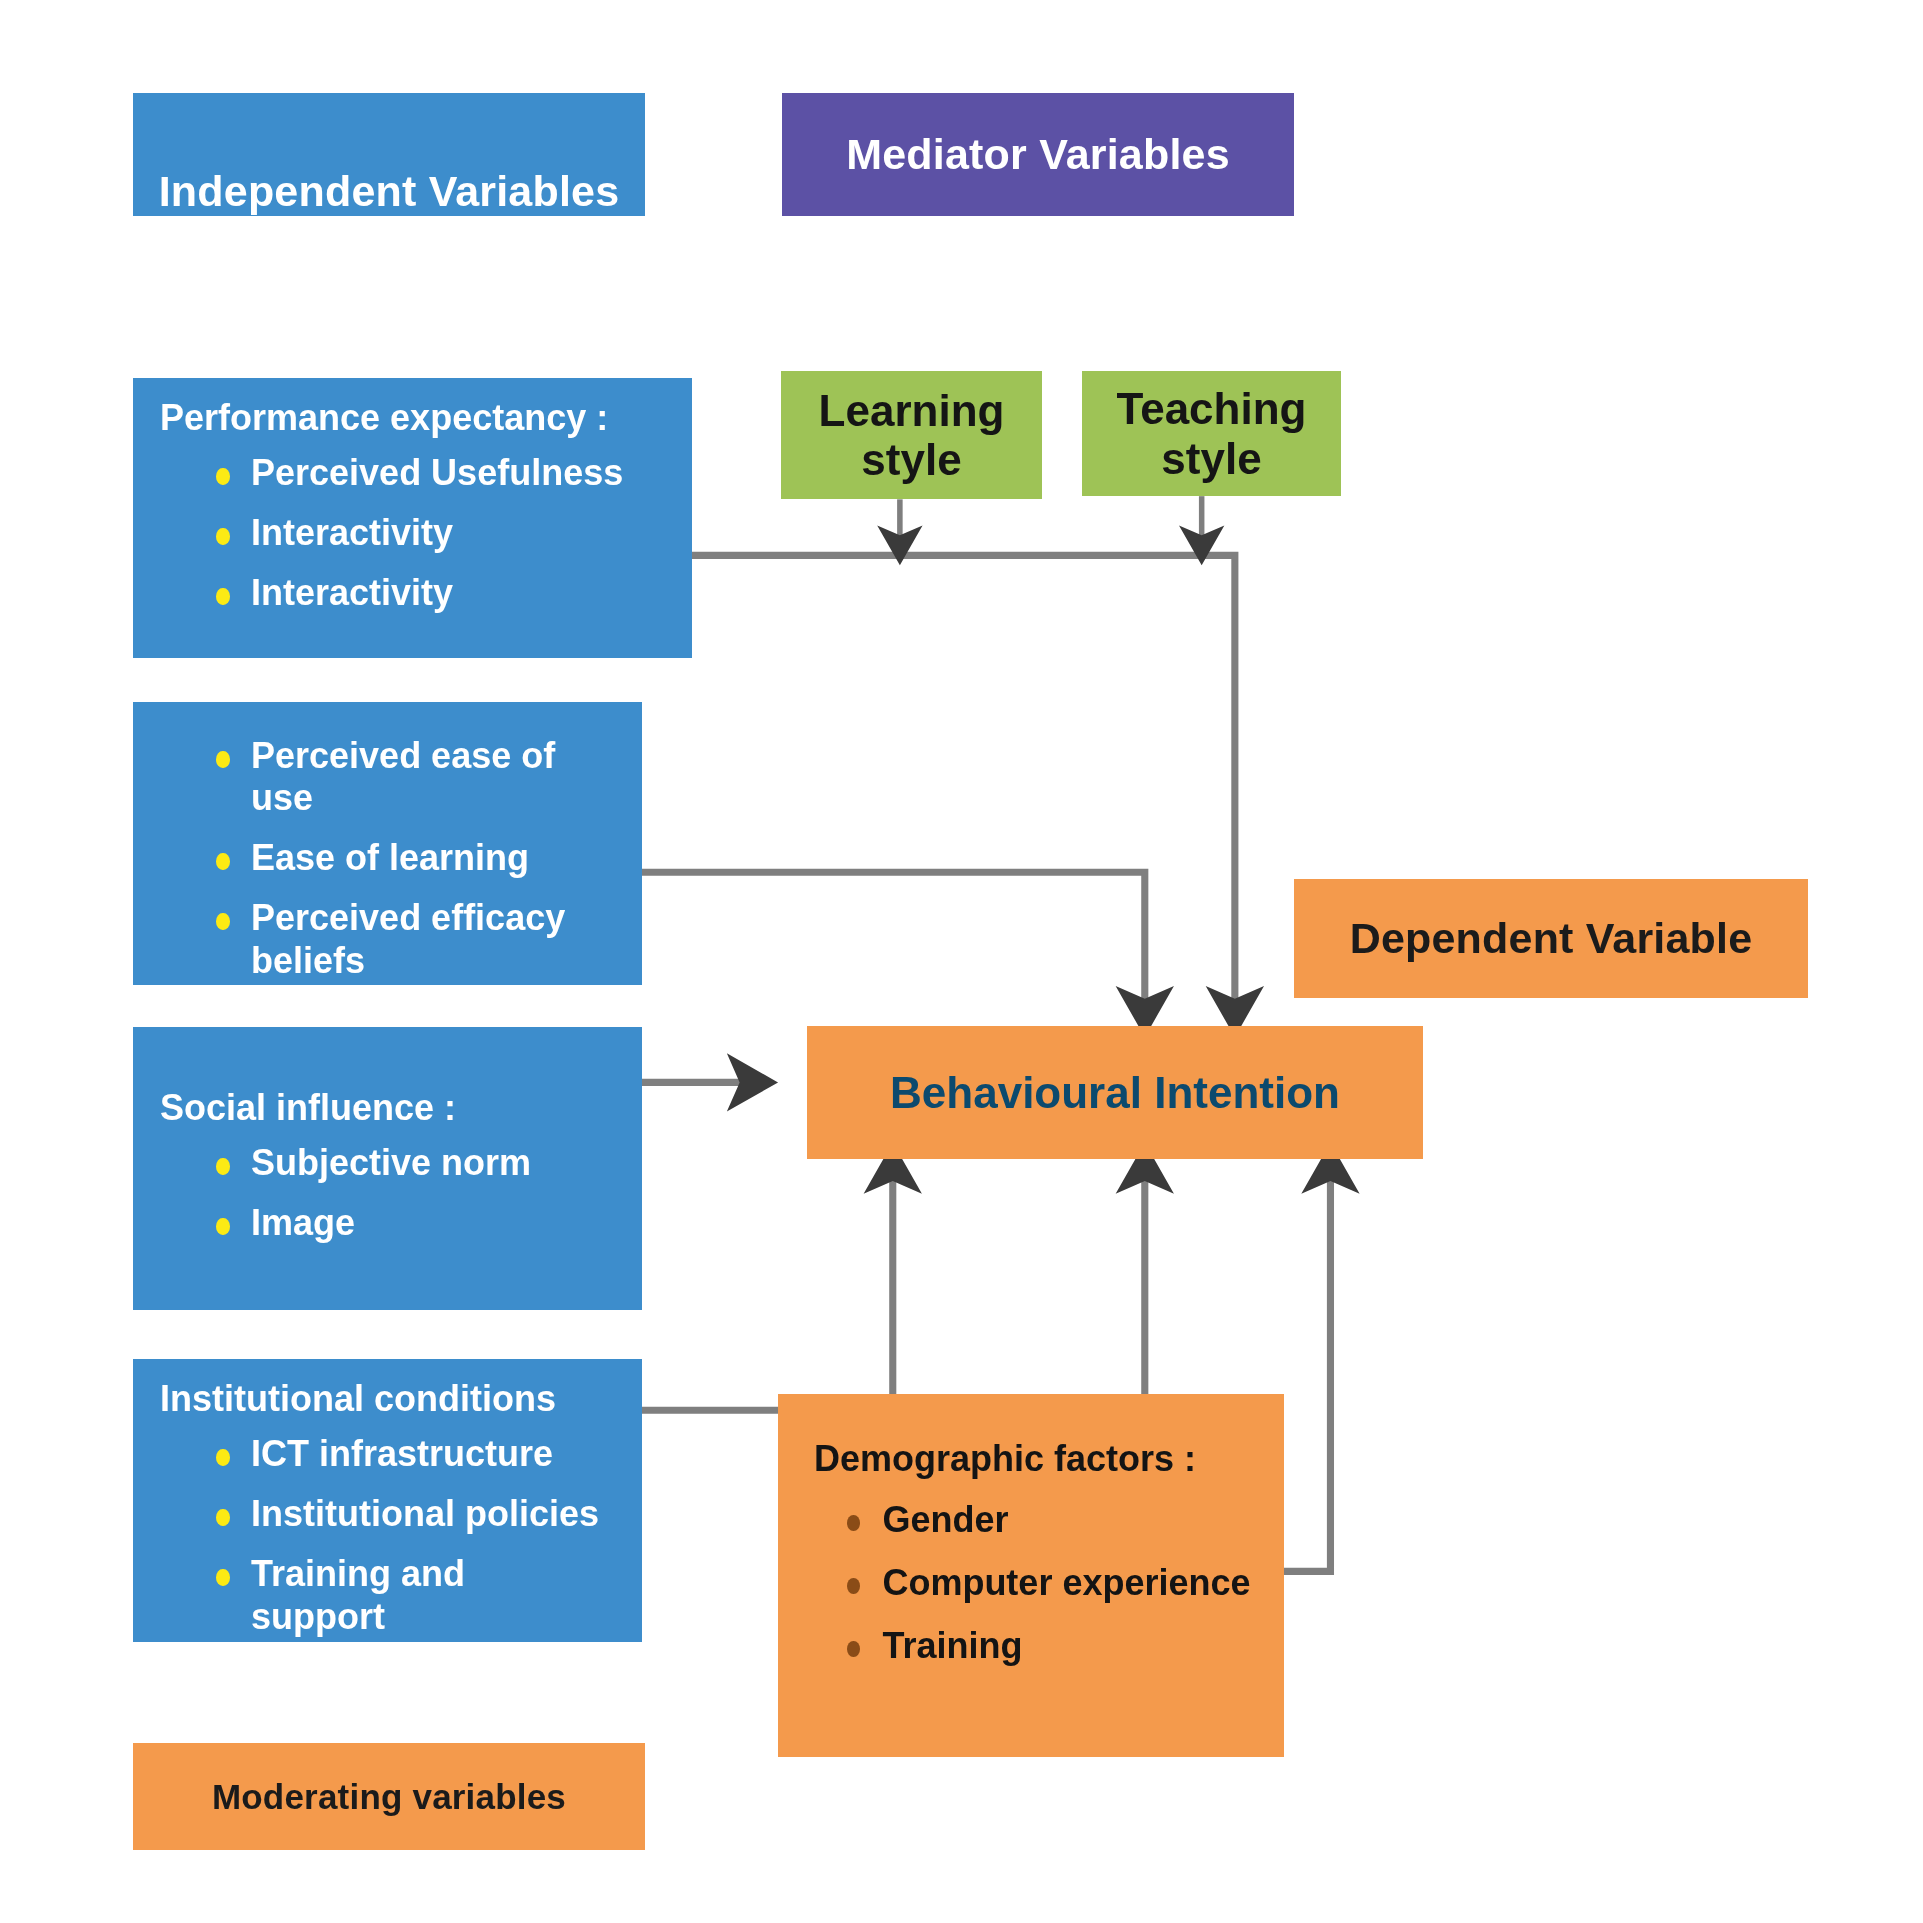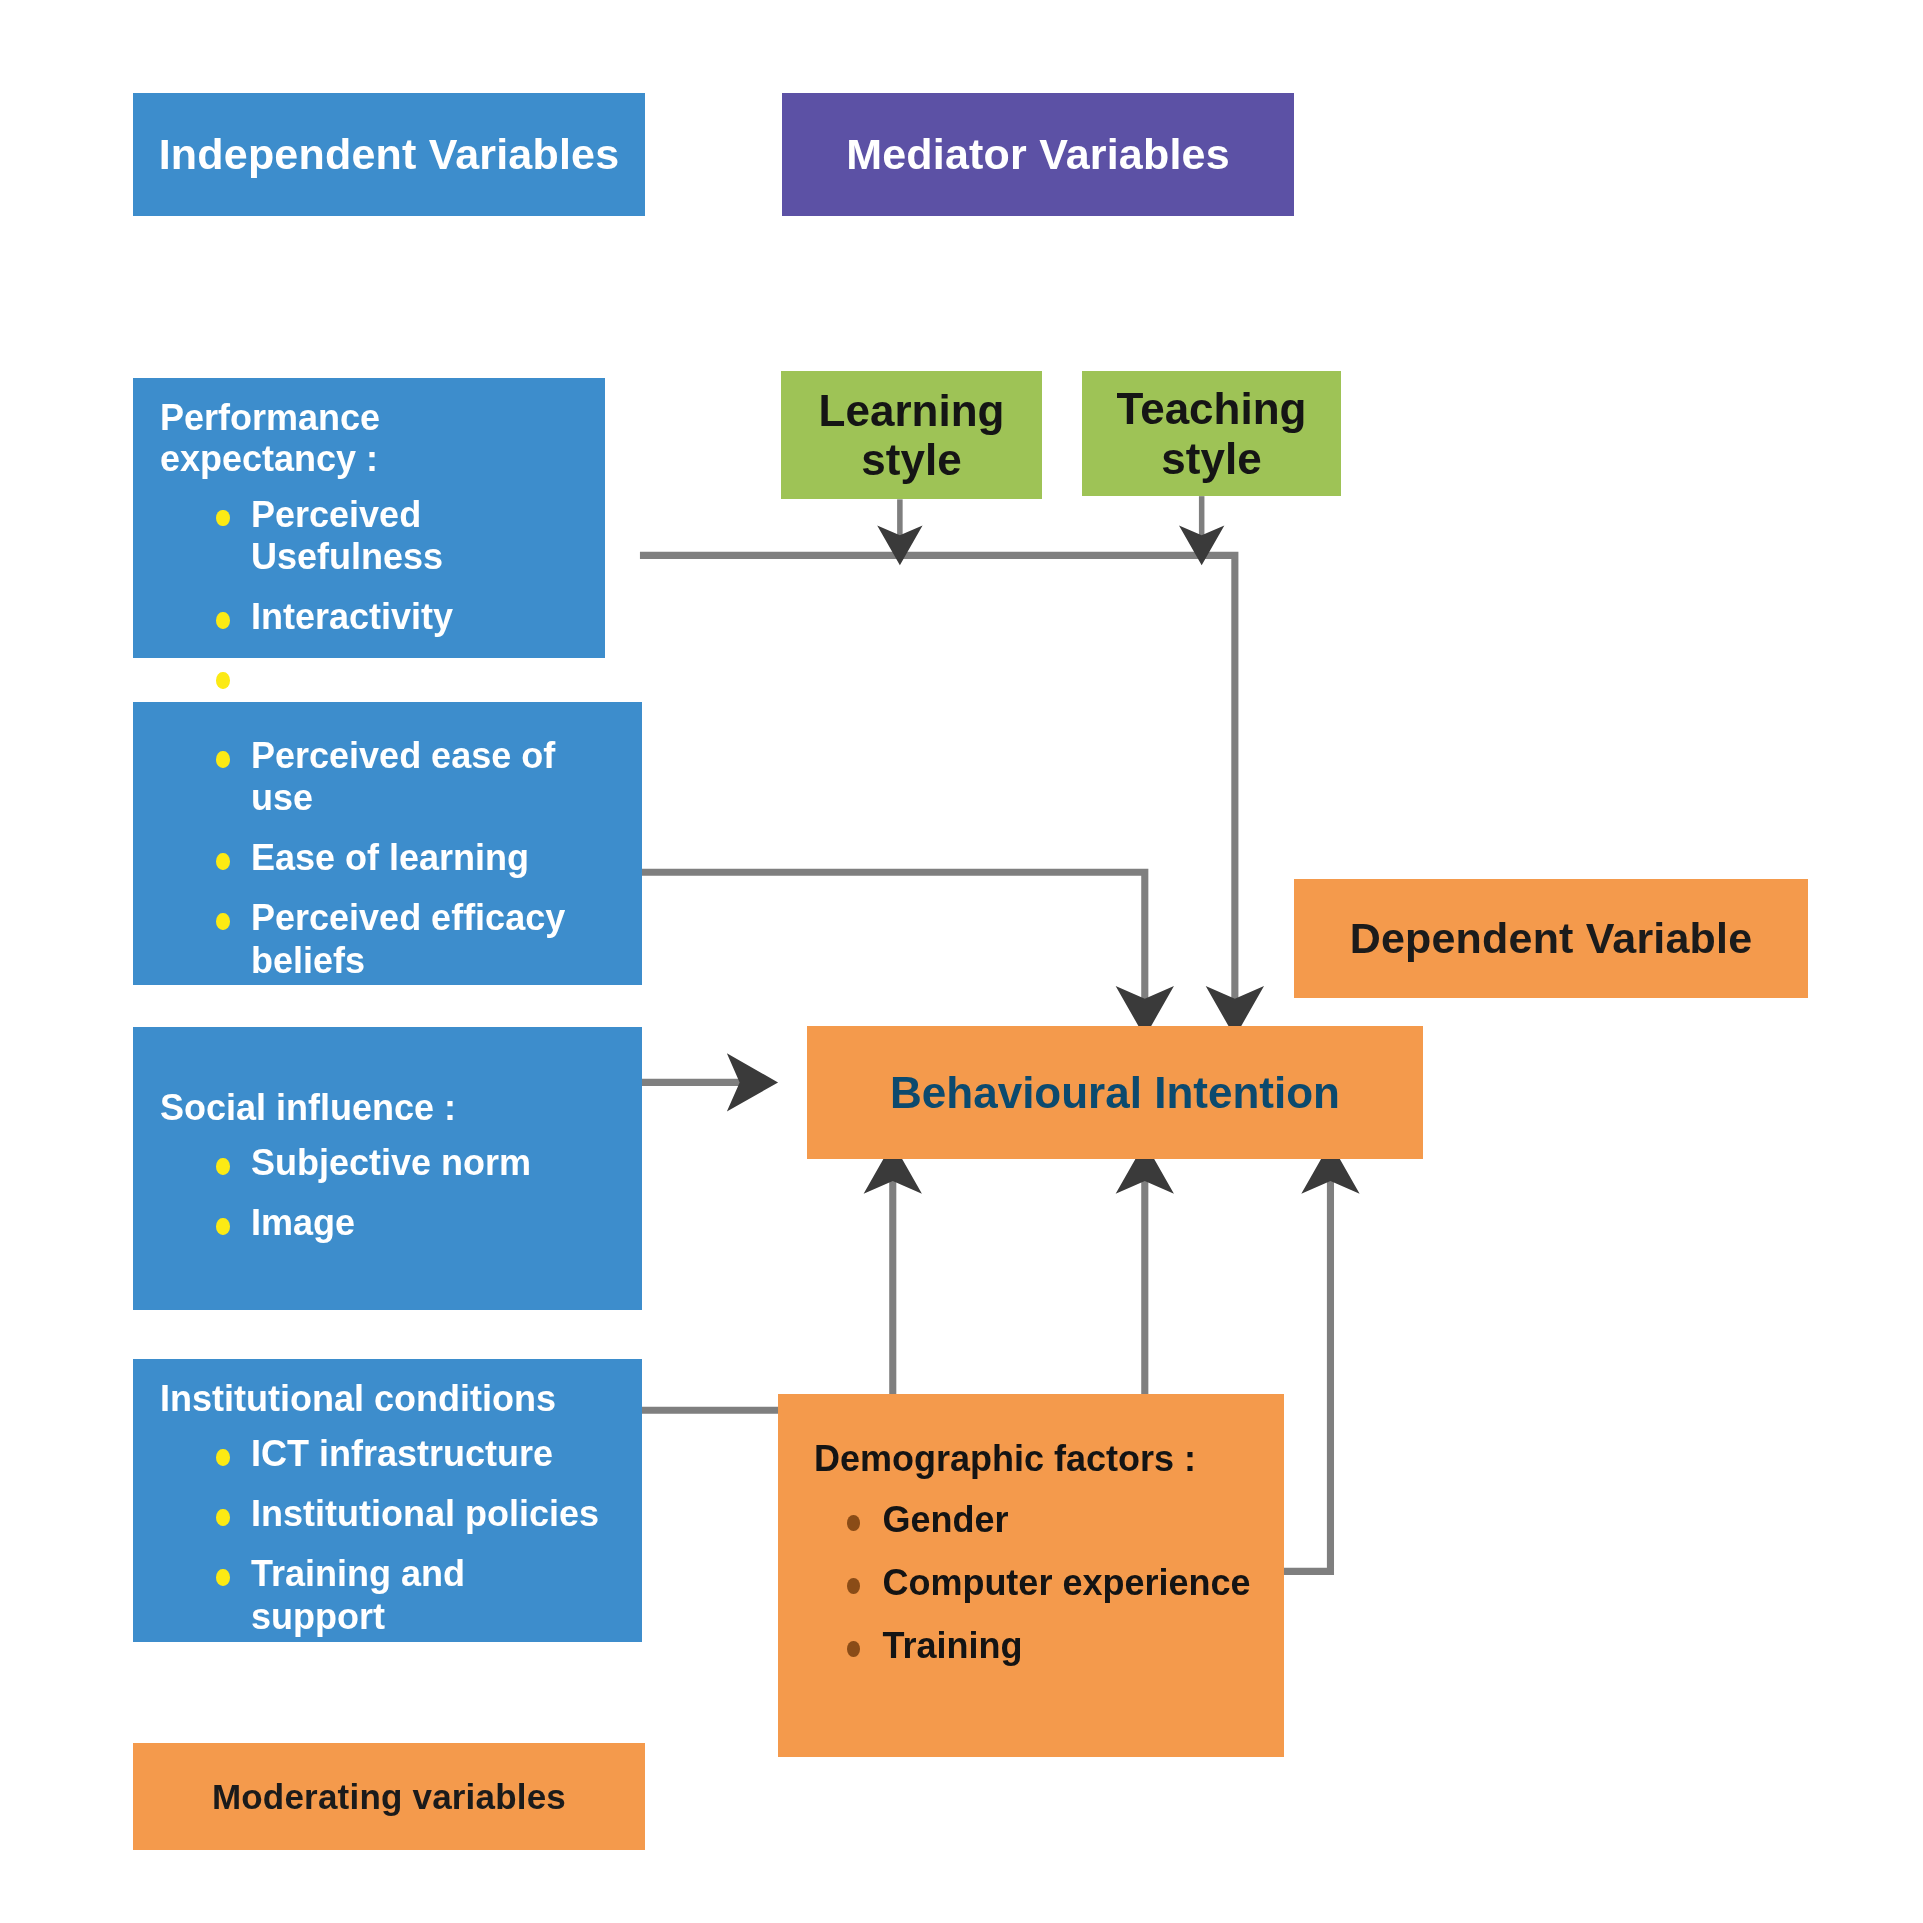--- a/index.html
+++ b/index.html
@@ -172,37 +172,37 @@
 
     <path d="M 1130 1880 L 1130 1466" fill="none" stroke="#7f7f7f" stroke-width="9" marker-end="url(#ah)"></path>
 
     <path d="M 1622 1989 L 1684 1989 L 1684 1466" fill="none" stroke="#7f7f7f" stroke-width="9" marker-end="url(#ah)"></path>
 
     <path d="M 1139 632 L 1139 700" fill="none" stroke="#7f7f7f" stroke-width="7" marker-end="url(#ah)"></path>
 
     <path d="M 1521 628 L 1521 700" fill="none" stroke="#7f7f7f" stroke-width="7" marker-end="url(#ah)"></path>
   </svg>
 
-  <div class="box legend-box legend-indep" style="left:133px; top:93px; width:512px; height:123px;">
+  <div class="box legend-box legend-indep" style="left:133px; top:93px; width:512px; height:123px;align-items:flex-end;">
     <span class="legend-label">Independent Variables</span>
   </div>
 
   <div class="box legend-box legend-med" style="left:782px; top:93px; width:512px; height:123px;">
     <span class="legend-label">Mediator Variables</span>
   </div>
 
   <div class="box legend-box legend-dep" style="left:1294px; top:879px; width:514px; height:119px;">
     <span class="legend-label">Dependent Variable</span>
   </div>
 
   <div class="box legend-box legend-mod" style="left:133px; top:1743px; width:512px; height:107px;">
     <span class="legend-label">Moderating variables</span>
   </div>
 
-  <div class="box iv-box" style="left:133px; top:378px; width:472px; height:280px;">
+  <div class="box iv-box" style="left:133px; top:378px; width:559px; height:280px;">
     <div class="iv-title">Performance expectancy :</div>
     <ul class="blist">
       <li>Perceived Usefulness</li>
       <li>Interactivity</li>
       <li>Interactivity</li>
     </ul>
   </div>
 
   <div class="box iv-box" style="left:133px; top:702px; width:509px; height:283px;">
     <ul class="blist">

